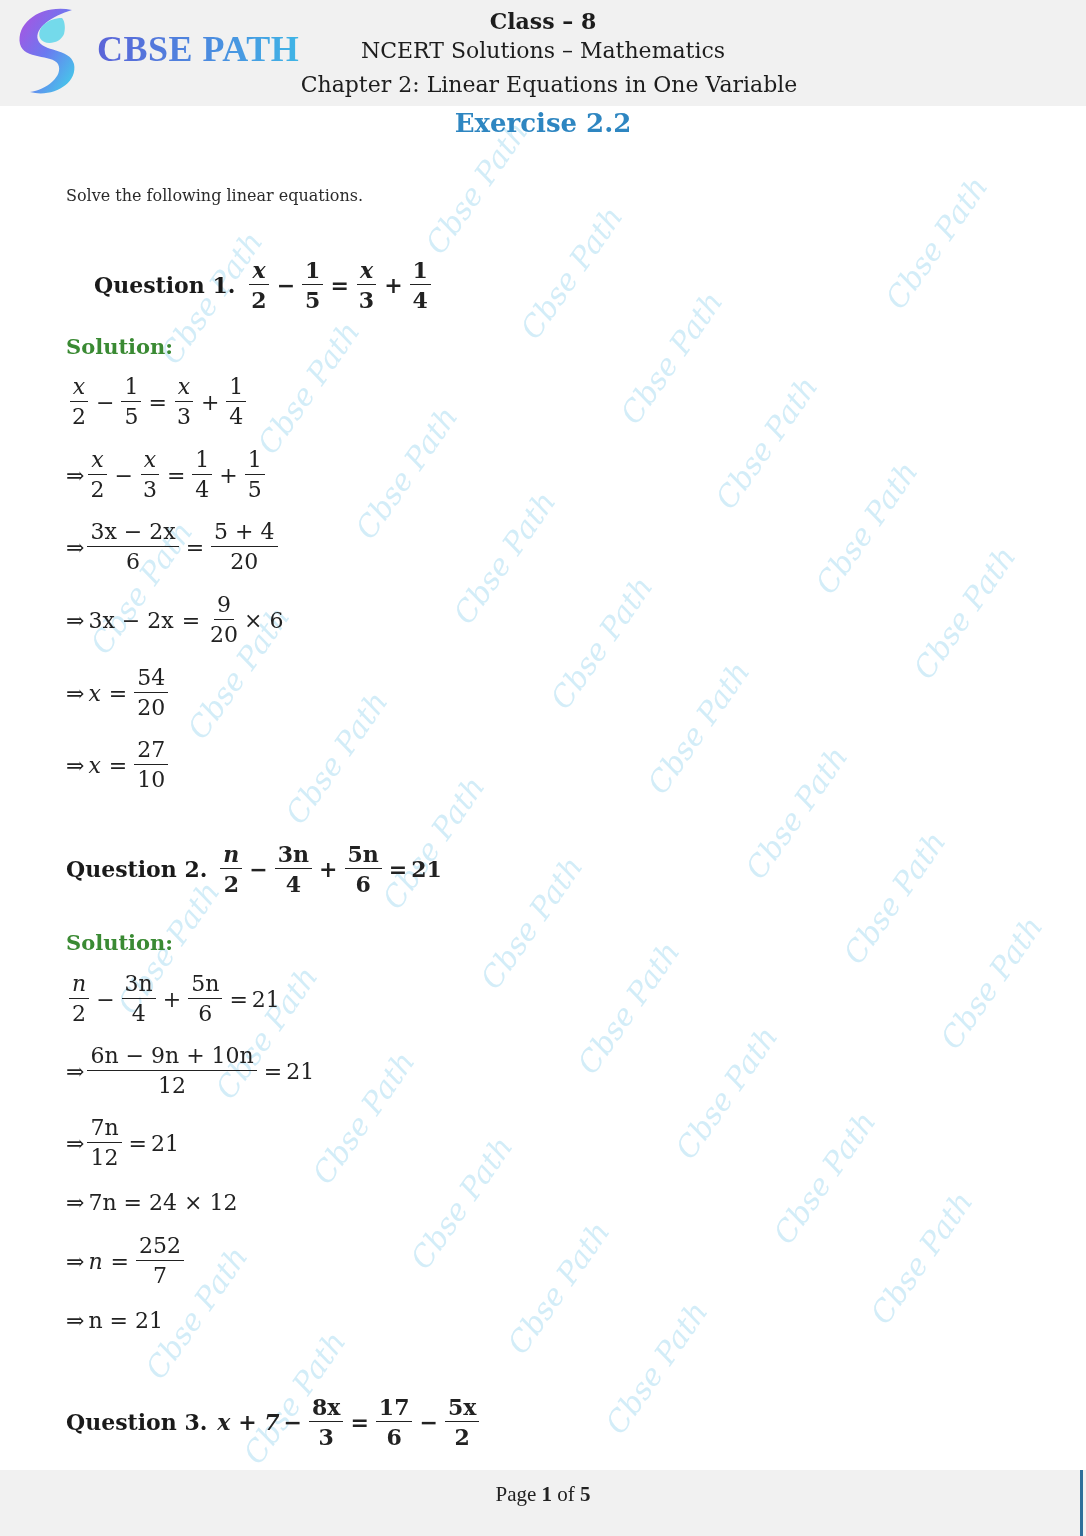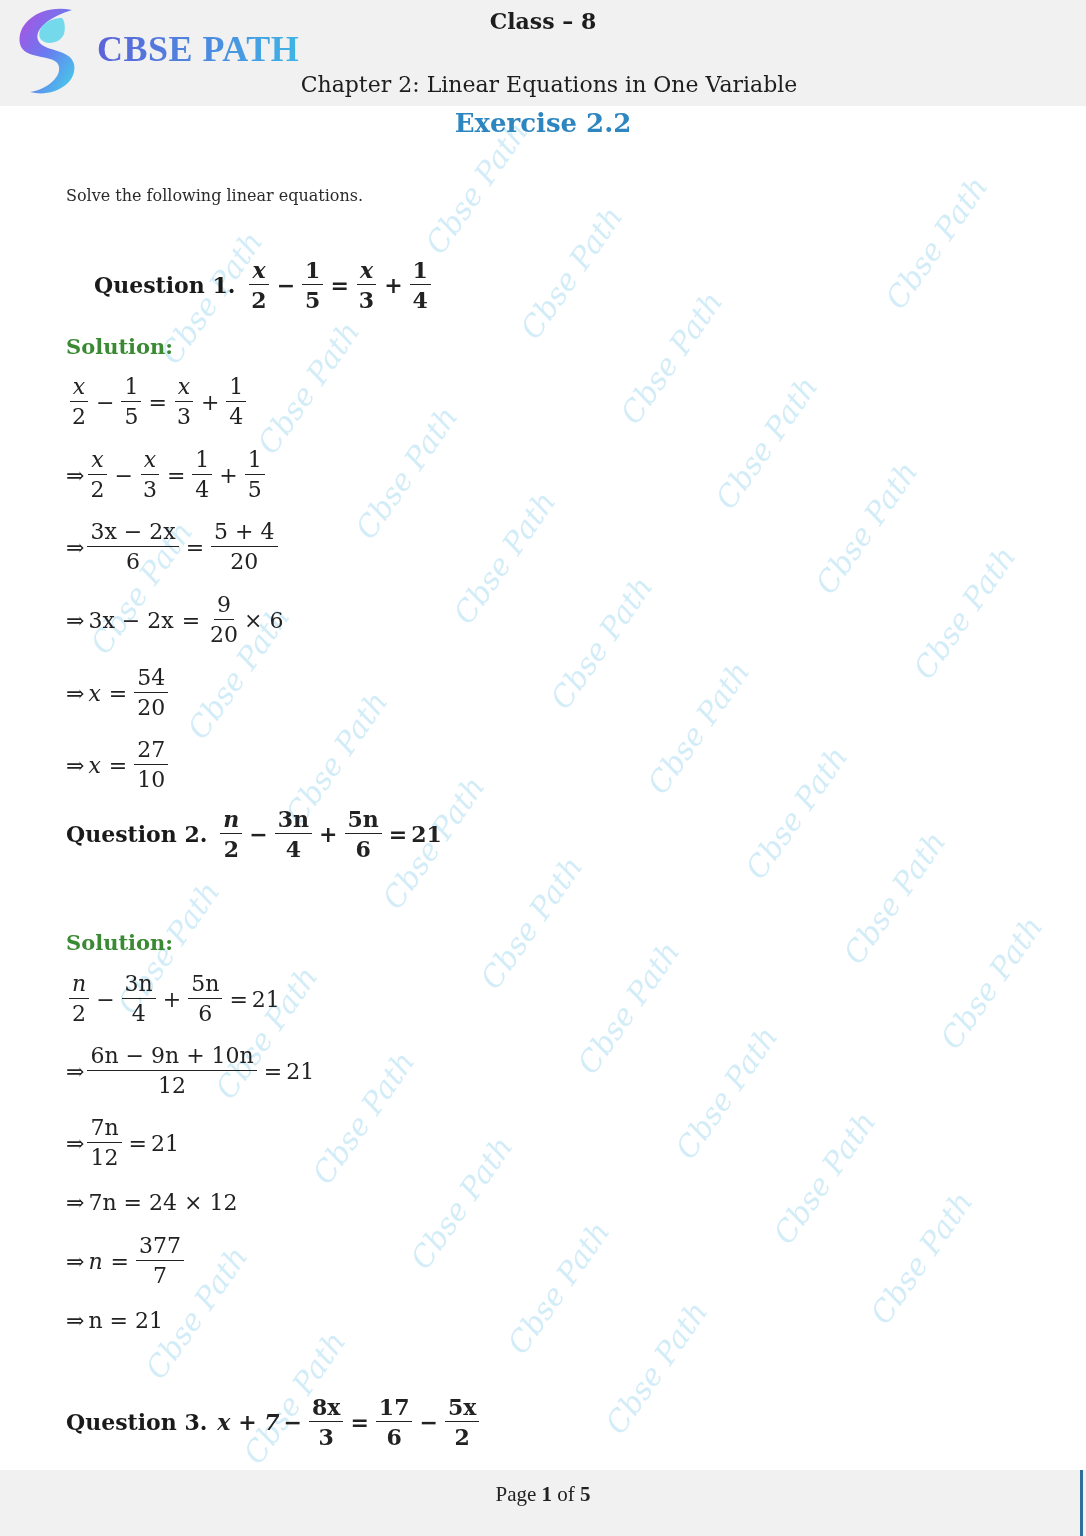--- a/index.html
+++ b/index.html
@@ -48,20 +48,21 @@
         <stop offset="0" stop-color="#b04fe0"></stop>
         <stop offset="0.5" stop-color="#6a7af0"></stop>
         <stop offset="1" stop-color="#3fd6e8"></stop>
       </linearGradient>
     </defs>
     <path d="M60 6 C30 0 4 18 8 40 C12 56 40 50 46 60 C52 72 34 86 18 88 C40 94 66 80 62 60 C58 44 30 48 26 36 C22 24 40 12 60 6 Z" fill="url(#lg1)"></path>
     <path d="M50 14 C36 14 24 24 28 34 C32 42 48 40 52 30 C54 22 52 16 50 14 Z" fill="#3fd0e8" opacity="0.7"></path>
   </svg>
   <div class="brand">CBSE PATH</div>
   <div class="hline h1">Class – 8</div>
+  <div class="hline h2">NCERT Solutions – Mathematics</div>
   <div class="hline h3">Chapter 2: Linear Equations in One Variable</div>
 </div>
 
 <div class="wm" style="left:400px;top:170px;">Cbse Path</div>
 <div class="wm" style="left:495px;top:255px;">Cbse Path</div>
 <div class="wm" style="left:860px;top:225px;">Cbse Path</div>
 <div class="wm" style="left:135px;top:280px;">Cbse Path</div>
 <div class="wm" style="left:232px;top:370px;">Cbse Path</div>
 <div class="wm" style="left:595px;top:340px;">Cbse Path</div>
 <div class="wm" style="left:690px;top:425px;">Cbse Path</div>
@@ -203,21 +204,21 @@
 <div class="eq" style="top:739px;">
   <span>⇒</span>
   <span class="op var">x</span>
   <span class="op">=</span>
   <span class="frac">
       <span class="num">27</span>
       <span class="den">10</span>
     </span>
 </div>
 
-<div class="qline" style="top:808px;">
+<div class="qline" style="top:843px;">
   <span class="qlabel">Question 2.</span>
   <span class="eq bold" style="position:static;">
     <span class="frac">
         <span class="num var">n</span>
         <span class="den">2</span>
       </span>
     <span class="op">−</span>
     <span class="frac">
         <span class="num">3n</span>
         <span class="den">4</span>
@@ -275,21 +276,21 @@
 <div class="eq" style="top:1190px;">
   <span>⇒</span>
   <span class="op">7n = 24 × 12</span>
 </div>
 
 <div class="eq" style="top:1235px;">
   <span>⇒</span>
   <span class="op var">n</span>
   <span class="op">=</span>
   <span class="frac">
-      <span class="num">377</span>
+      <span class="num">252</span>
       <span class="den">7</span>
     </span>
 </div>
 
 <div class="eq" style="top:1308px;">
   <span>⇒</span>
   <span class="op">n = 21</span>
 </div>
 
 <div class="qline" style="top:1396px;">

